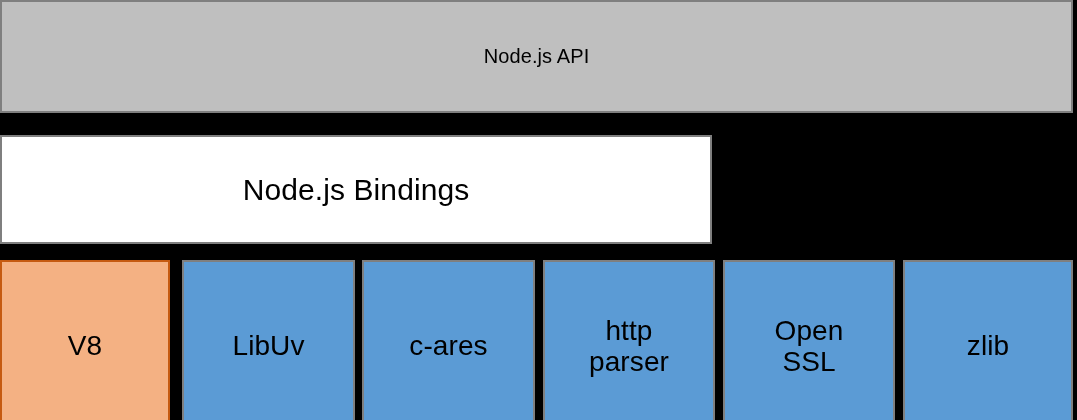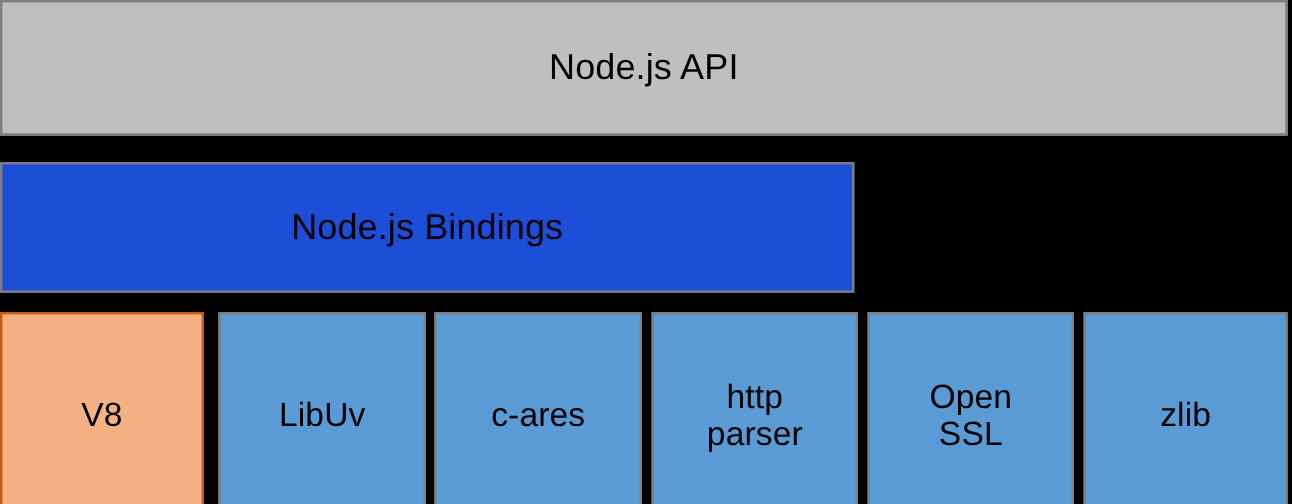--- a/index.html
+++ b/index.html
@@ -29,30 +29,30 @@
   }
 
   
   .layer-api {
     left: 0px;
     top: 0px;
     width: 1073px;
     height: 113px;
     background: #BFBFBF;
     border: 2px solid #7F7F7F;
-    font-size: 30px;
+    font-size: 20px;
   }
 
   
   .layer-bindings {
     left: 0px;
     top: 135px;
     width: 712px;
     height: 109px;
-    background: #1d4ed8;
+    background: #ffffff;
     border: 2px solid #7F7F7F;
     font-size: 30px;
   }
   .layer-addons {
     left: 727px;
     top: 135px;
     width: 346px;
     height: 109px;
     background: #9DC3E6;
     border: 2px solid #2E75B6;

